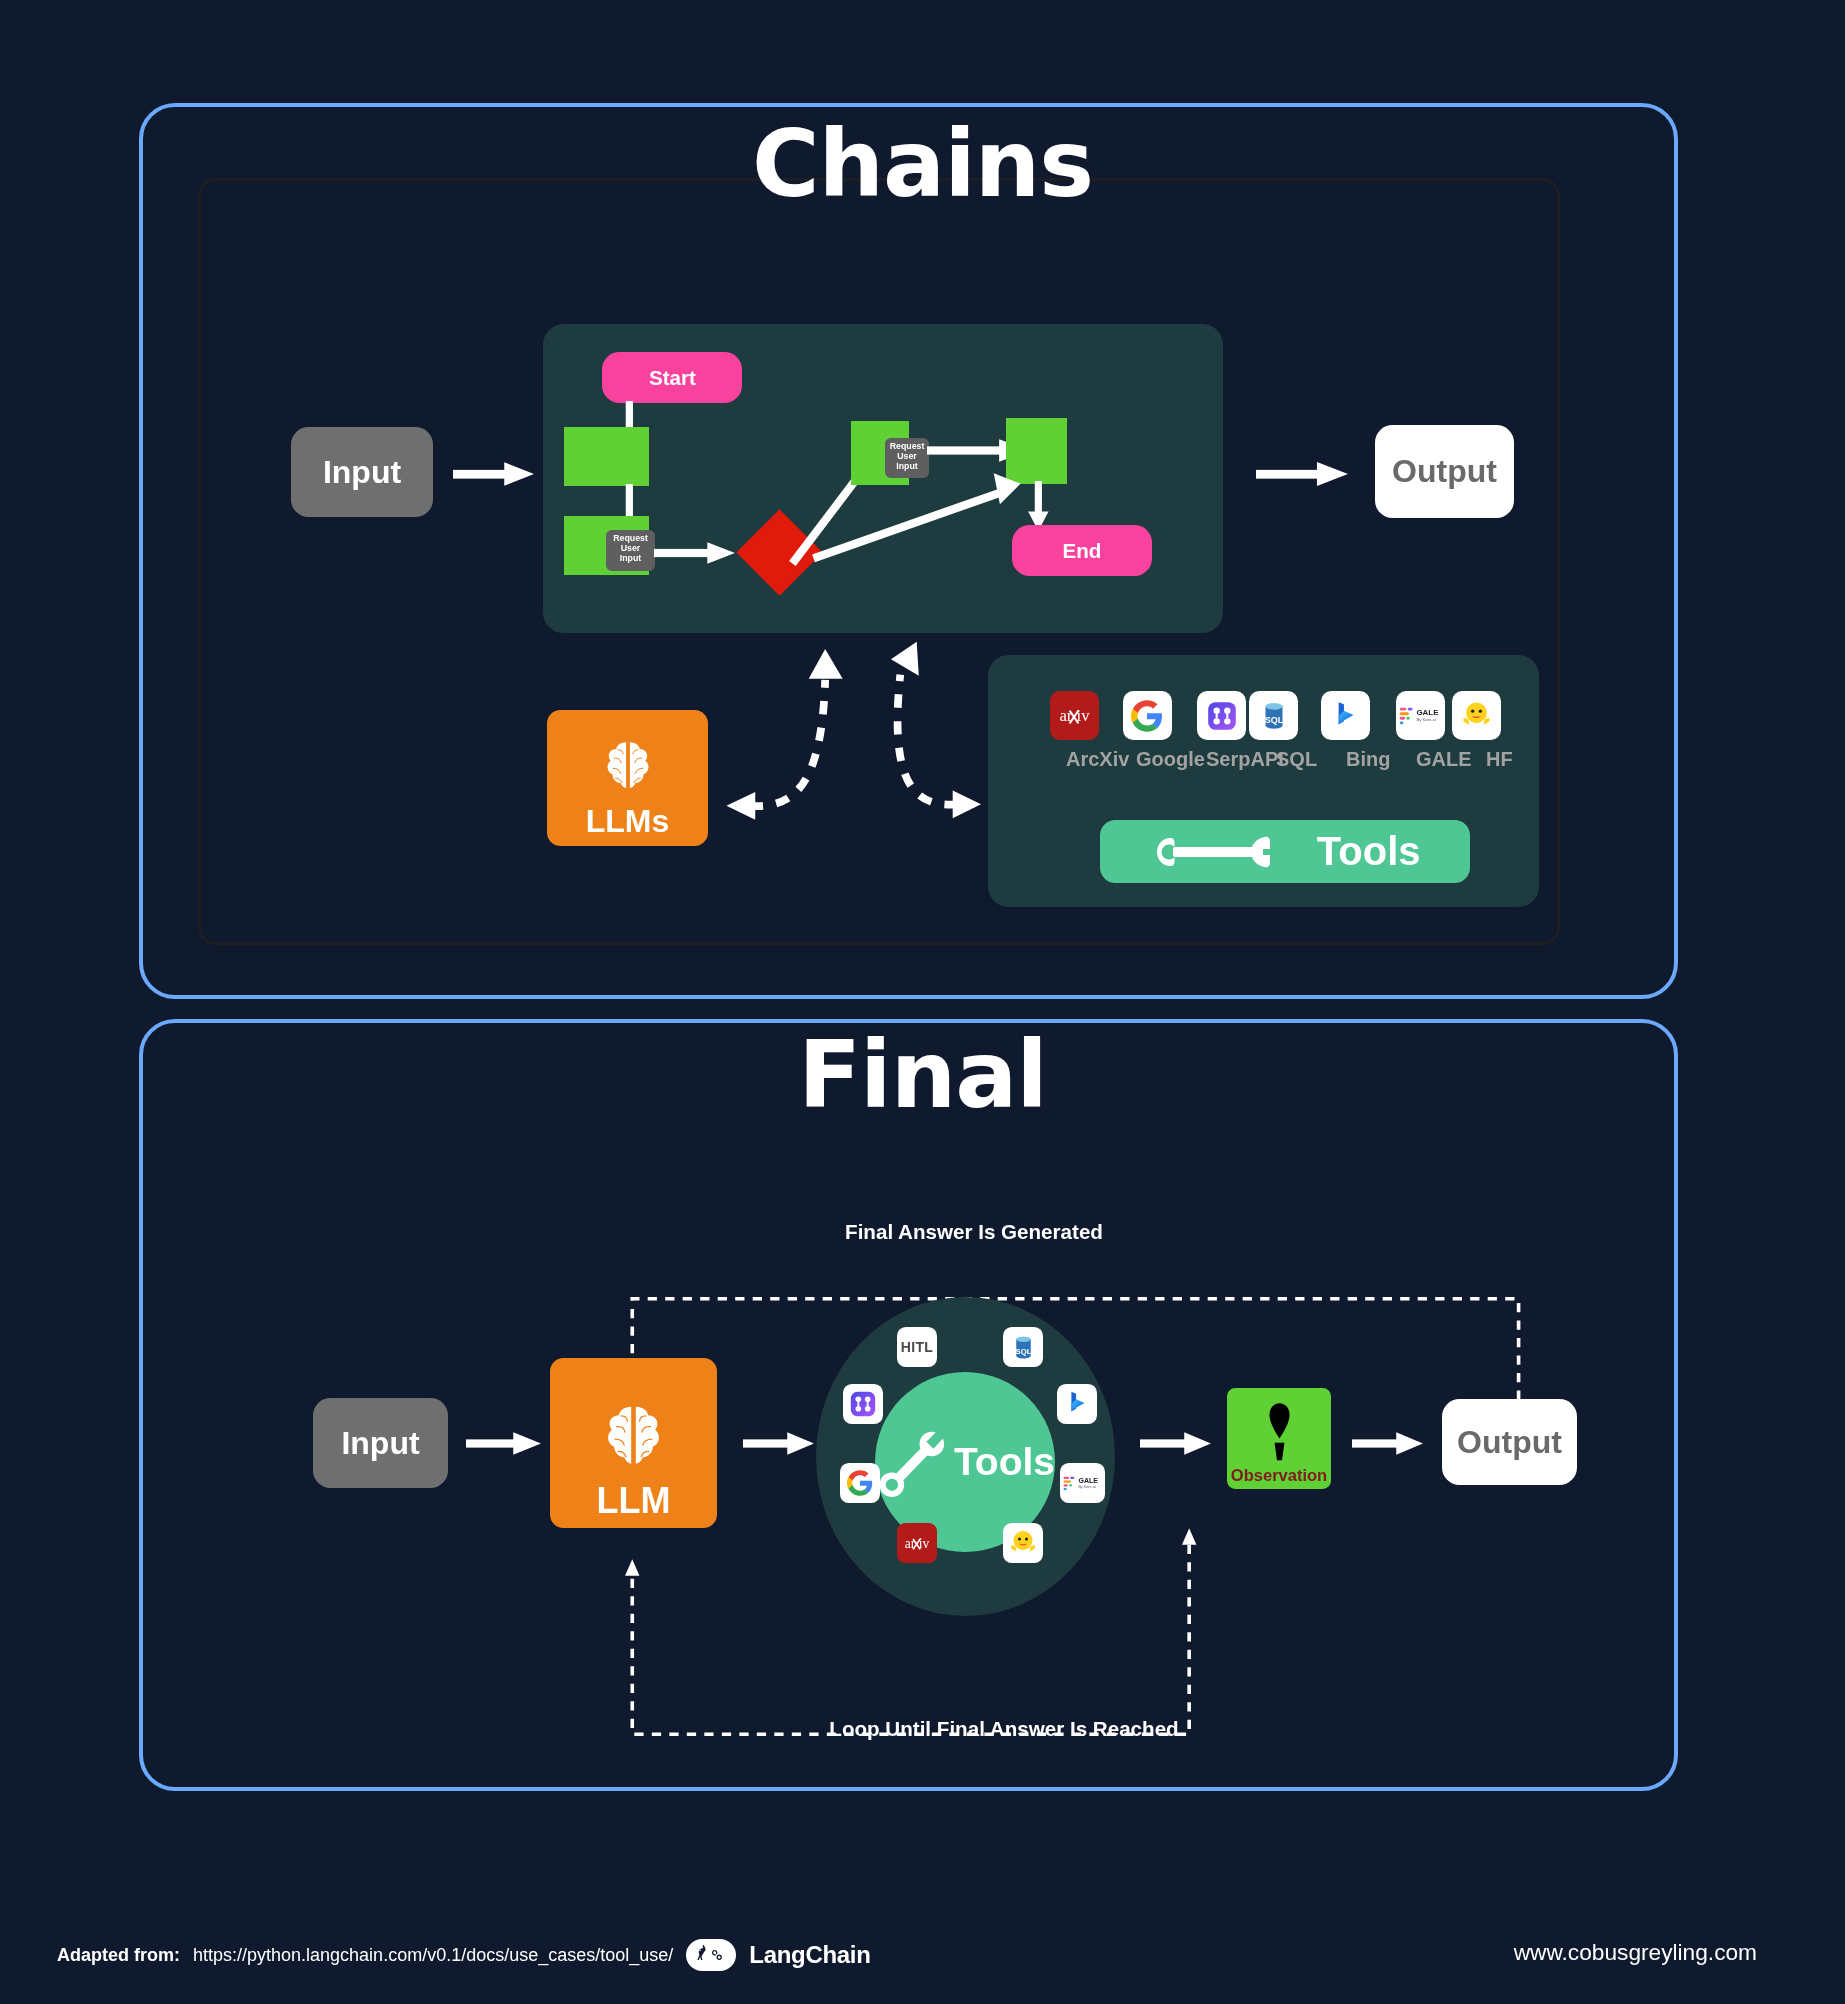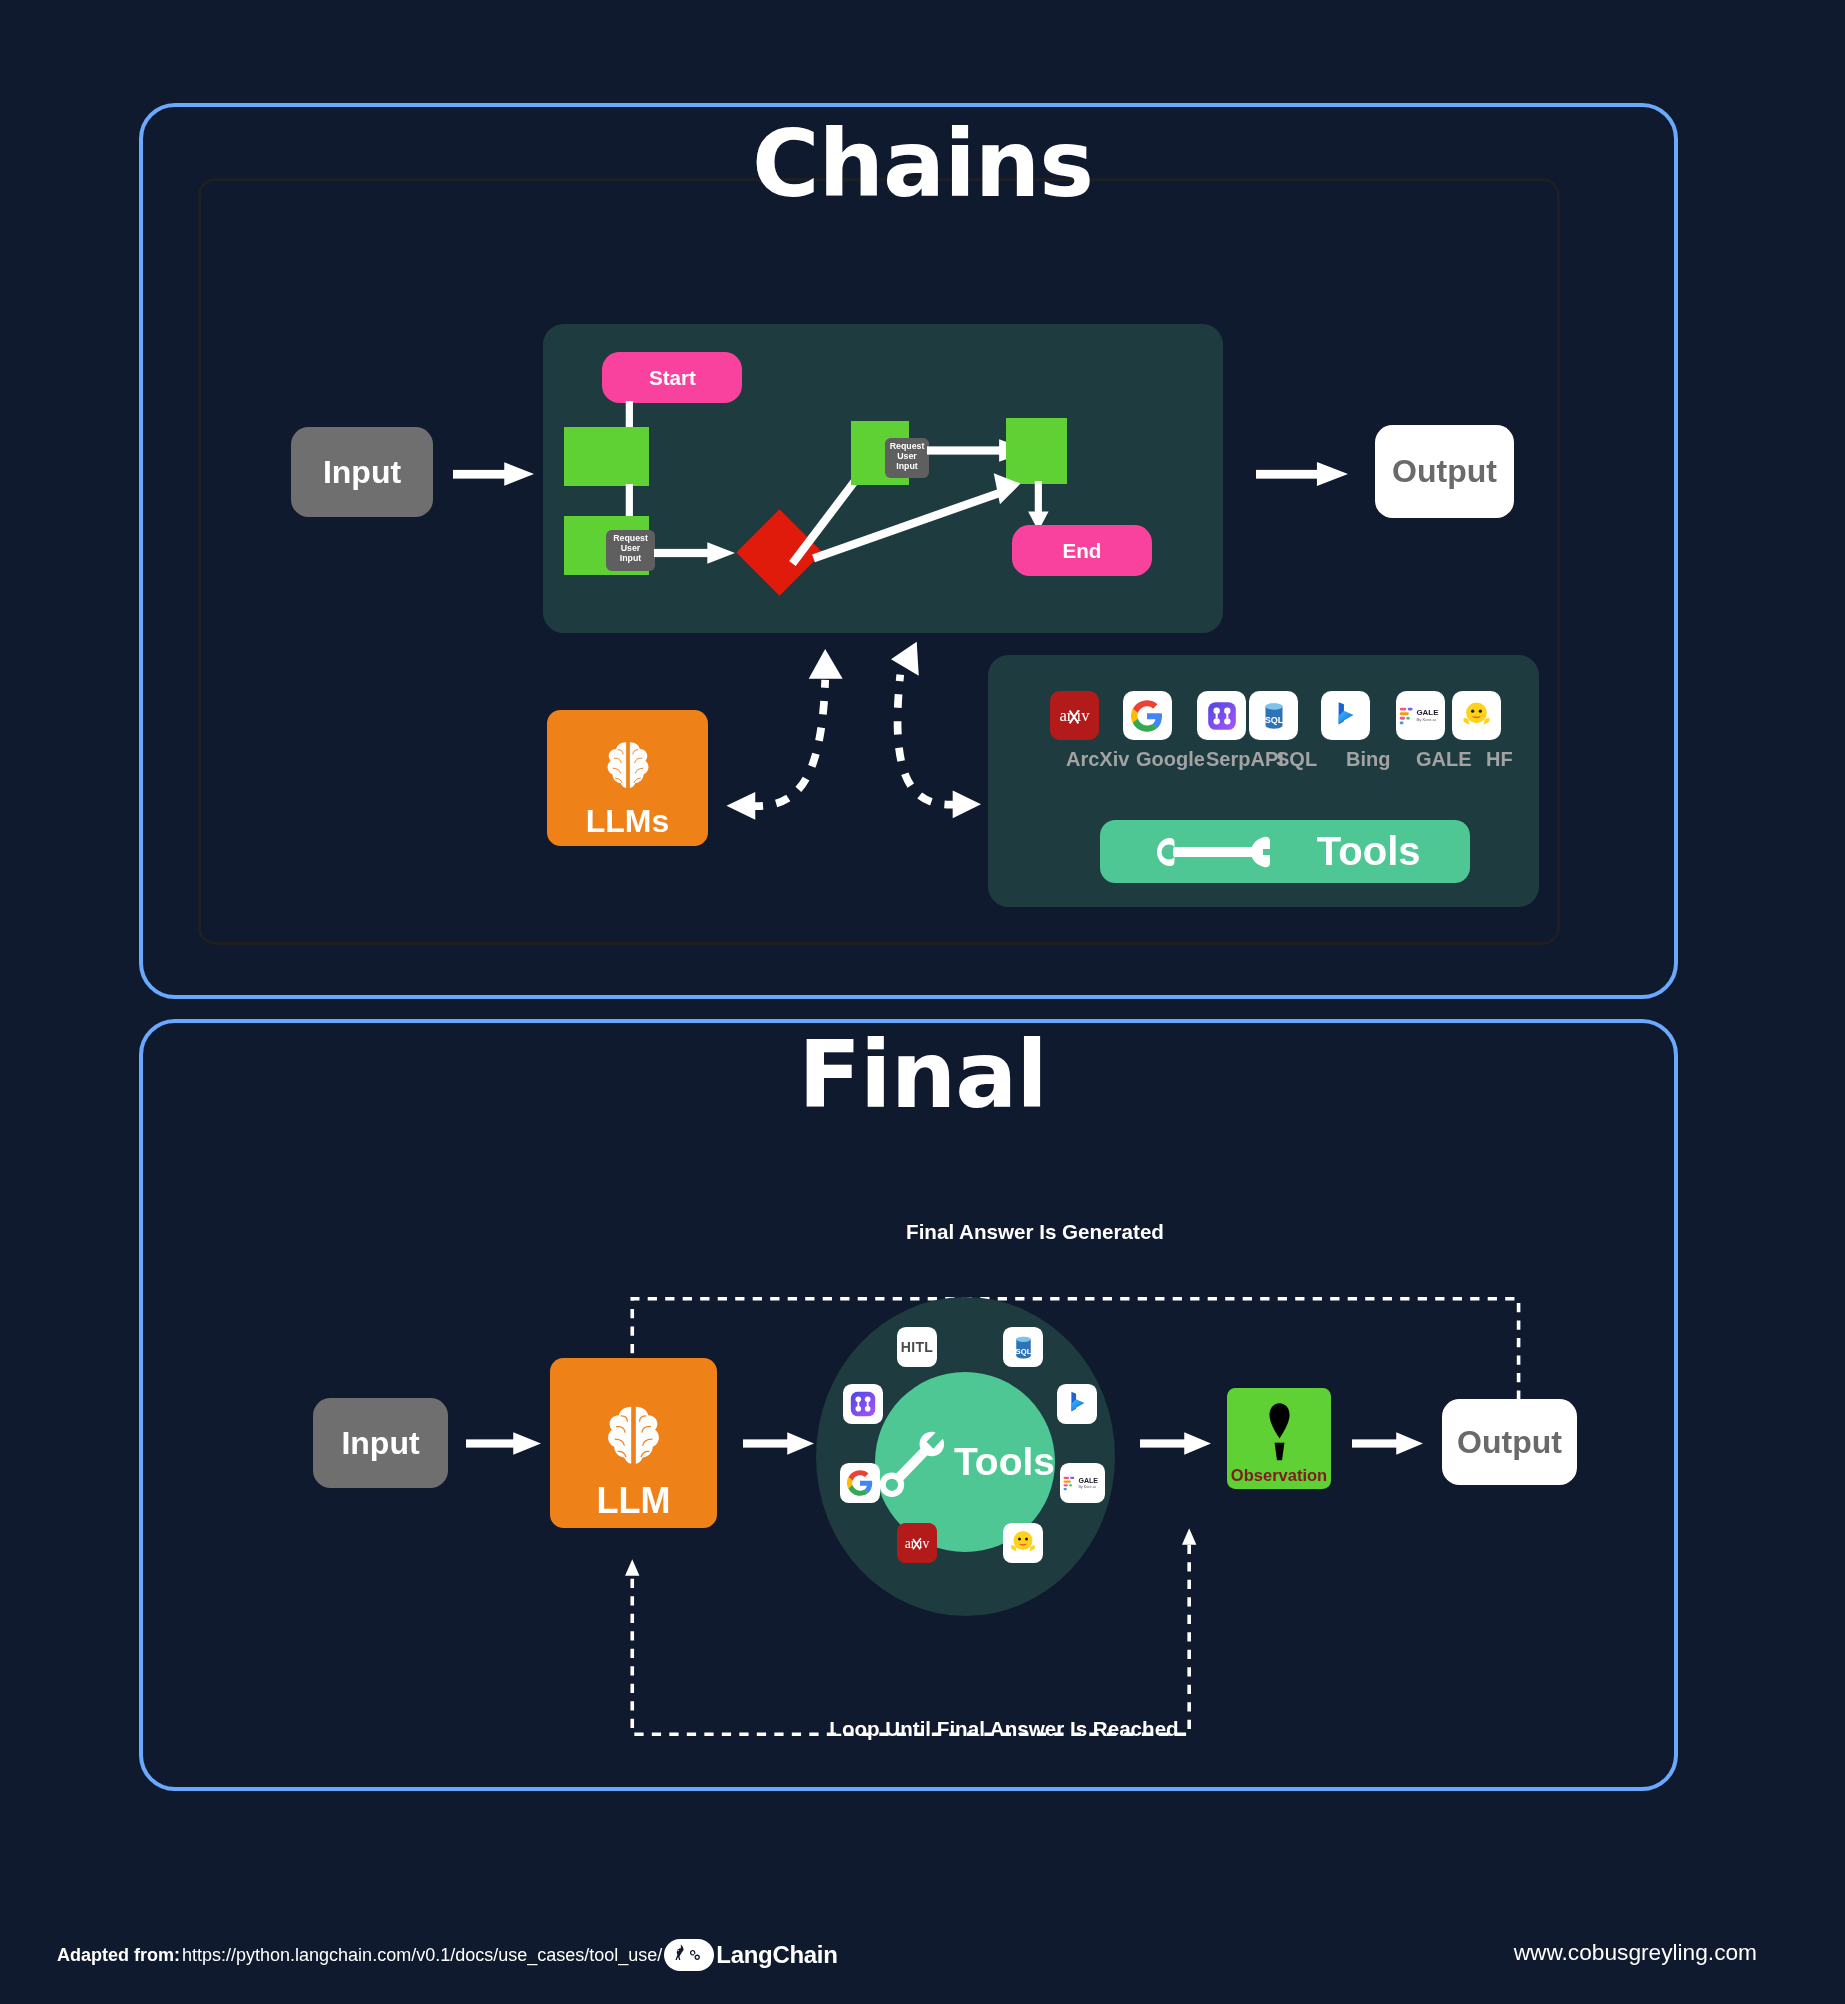--- a/index.html
+++ b/index.html
@@ -132,21 +132,21 @@
   
   .loop-label{
     position:absolute;color:#fff;font-size:20.6px;font-weight:700;
     white-space:nowrap;text-align:center;
   }
 
   
   #footer{position:absolute;left:0;bottom:0;width:100%;height:103px;}
   #footer-left{
     position:absolute;left:57px;top:37px;
-    display:flex;align-items:center;gap:2px;
+    display:flex;align-items:center;gap:13px;
     color:#fff;font-size:18px;white-space:nowrap;
   }
   #footer-left .bold{font-weight:700;}
   #lc-logo{
     width:50px;height:32px;border-radius:16px;background:#fff;
     display:flex;align-items:center;justify-content:center;
   }
   #lc-name{color:#fff;font-size:24px;font-weight:700;letter-spacing:-0.3px;}
   #footer-right{
     position:absolute;right:88px;top:37px;color:#fff;font-size:22.7px;
@@ -383,21 +383,21 @@
         <path d="M226 10c-16 4-26 16-26 30s10 26 26 30c8 2 12-2 12-8v-16h-22c-4 0-6-2-6-6s2-6 6-6h22V18c0-6-4-10-12-8z"></path>
       </g>
     </svg>
     <span class="t-word">Tools</span>
   </div>
 </div>
 
 <div class="panel" id="agents-panel"></div>
 <div class="section-title" id="agents-title">Final</div>
 
-<div class="loop-label" style="left:649px;top:1220px;width:772px;">Final Answer Is Generated</div>
+<div class="loop-label" style="left:588px;top:1220px;width:772px;">Final Answer Is Generated</div>
 
 <div class="loop-label" style="left:618px;top:1717px;width:772px;">Loop Until Final Answer Is Reached</div>
 
 <svg class="abs" style="left:592px;top:1236px;" width="937" height="525" viewBox="0 0 1820 1020">
 
   <path d="M 78 330 L 78 122 L 1800 122 L 1800 330" stroke="#ffffff" stroke-width="7" fill="none" stroke-dasharray="18 16"></path>
   <polygon points="1786,330 1814,330 1800,362" fill="#ffffff"></polygon>
 
   <path d="M 1160 600 L 1160 968 L 78 968 L 78 660" stroke="#ffffff" stroke-width="7" fill="none" stroke-dasharray="18 16"></path>
   <polygon points="64,660 92,660 78,628" fill="#ffffff"></polygon>

